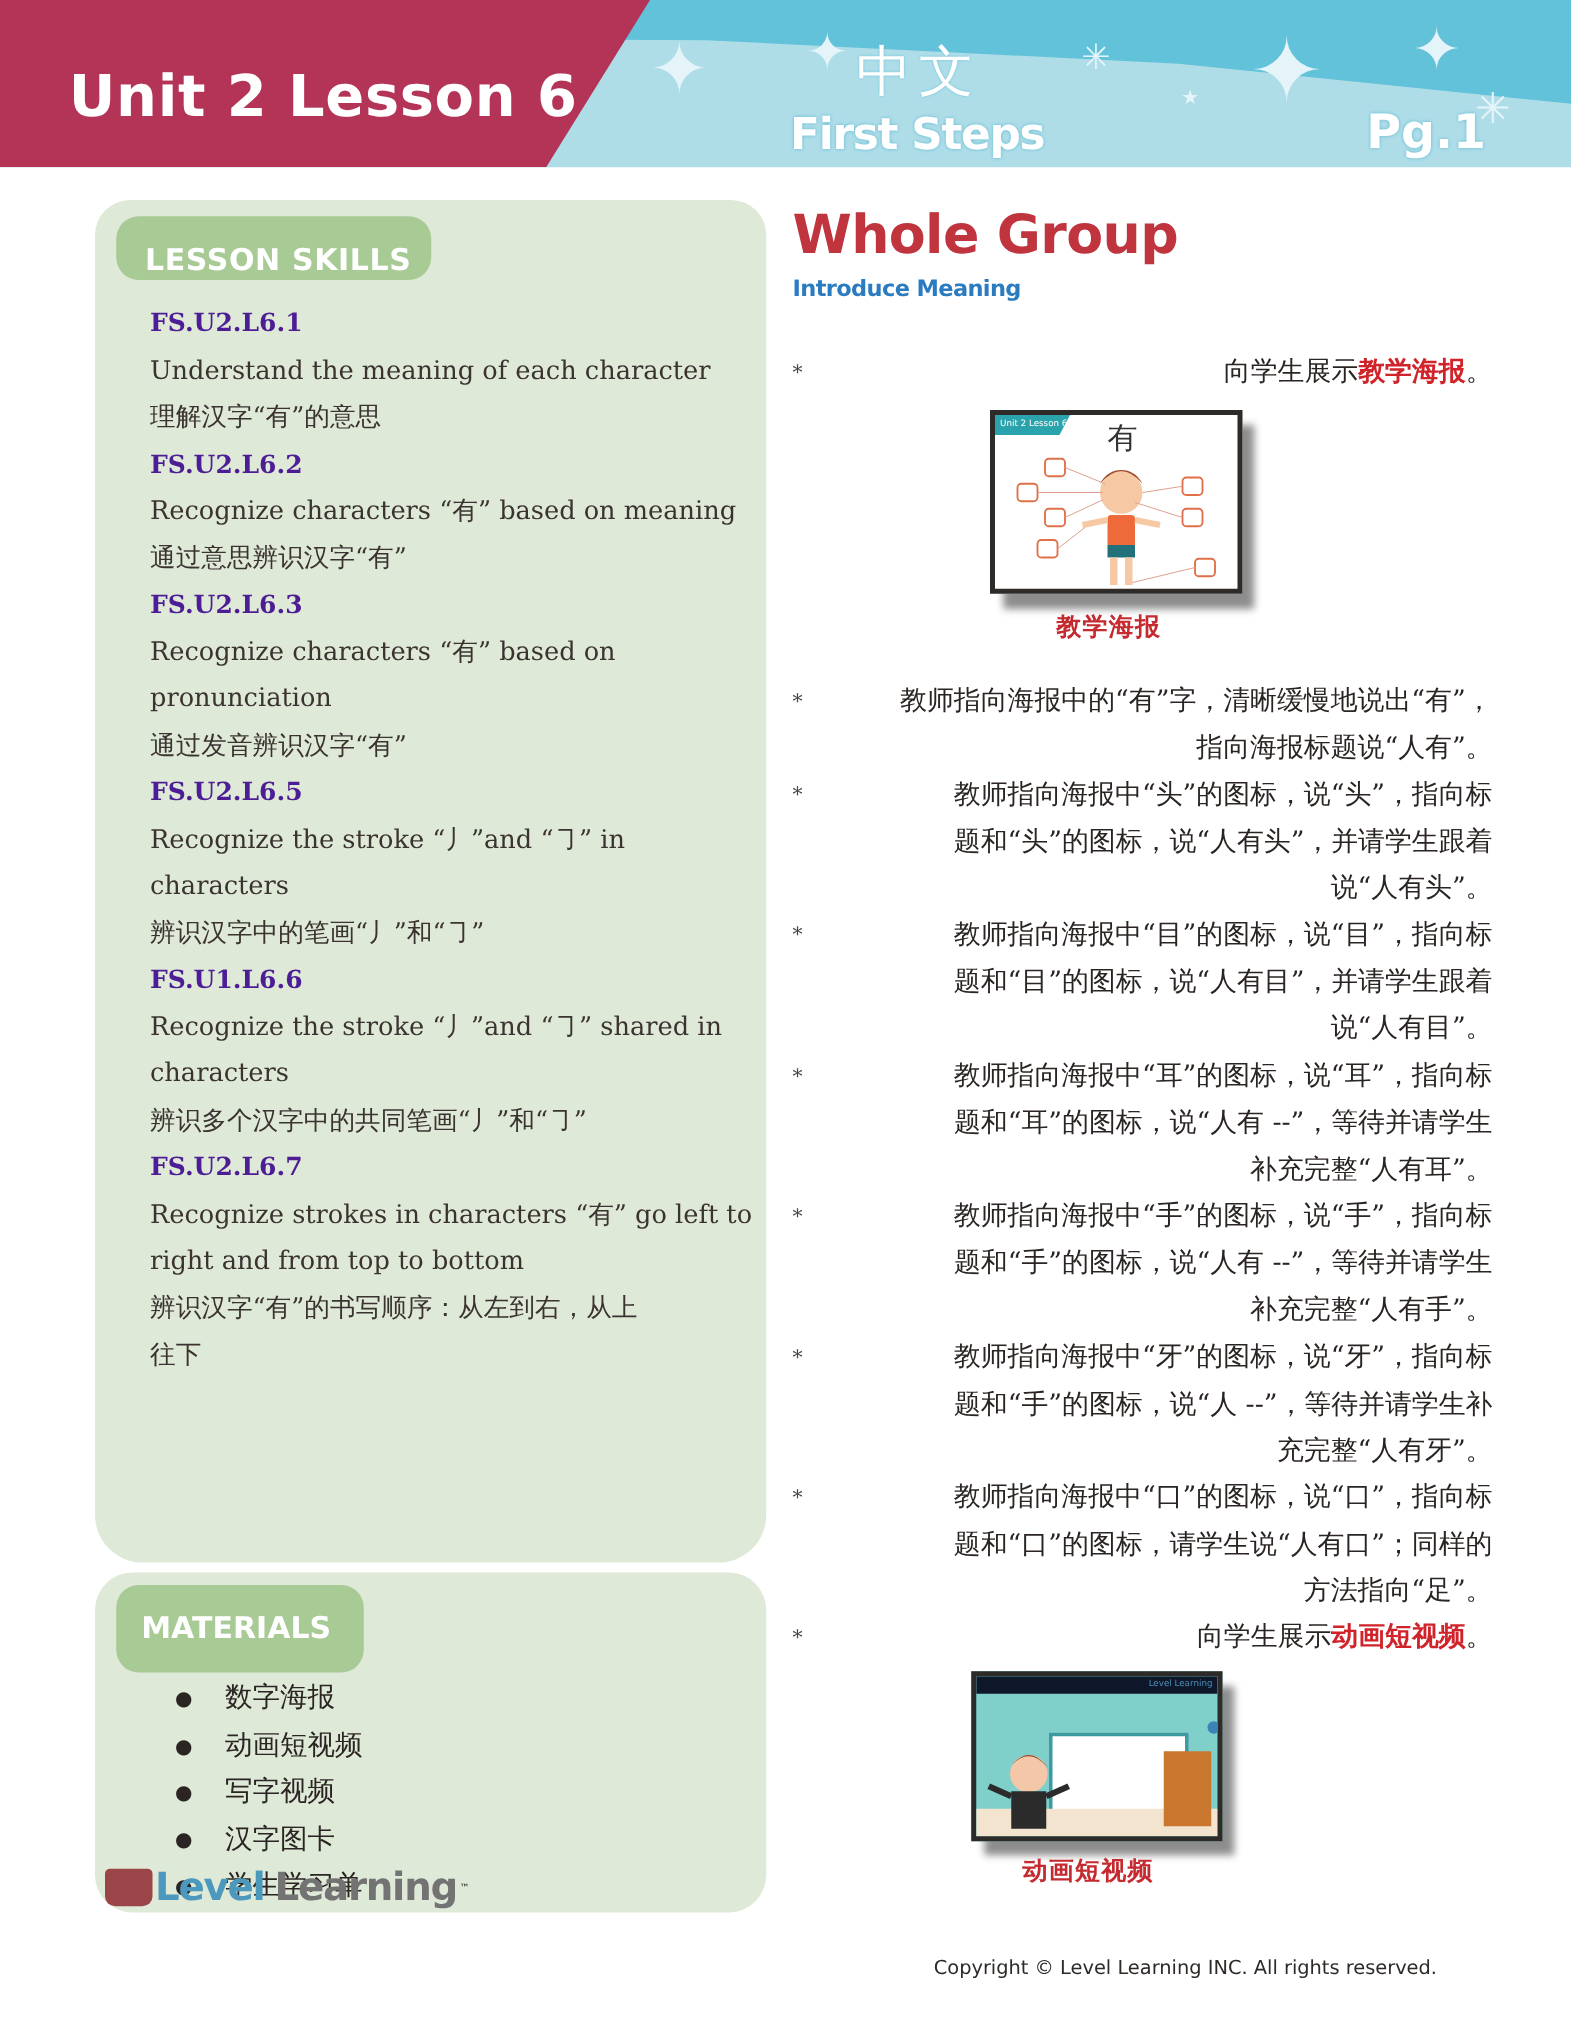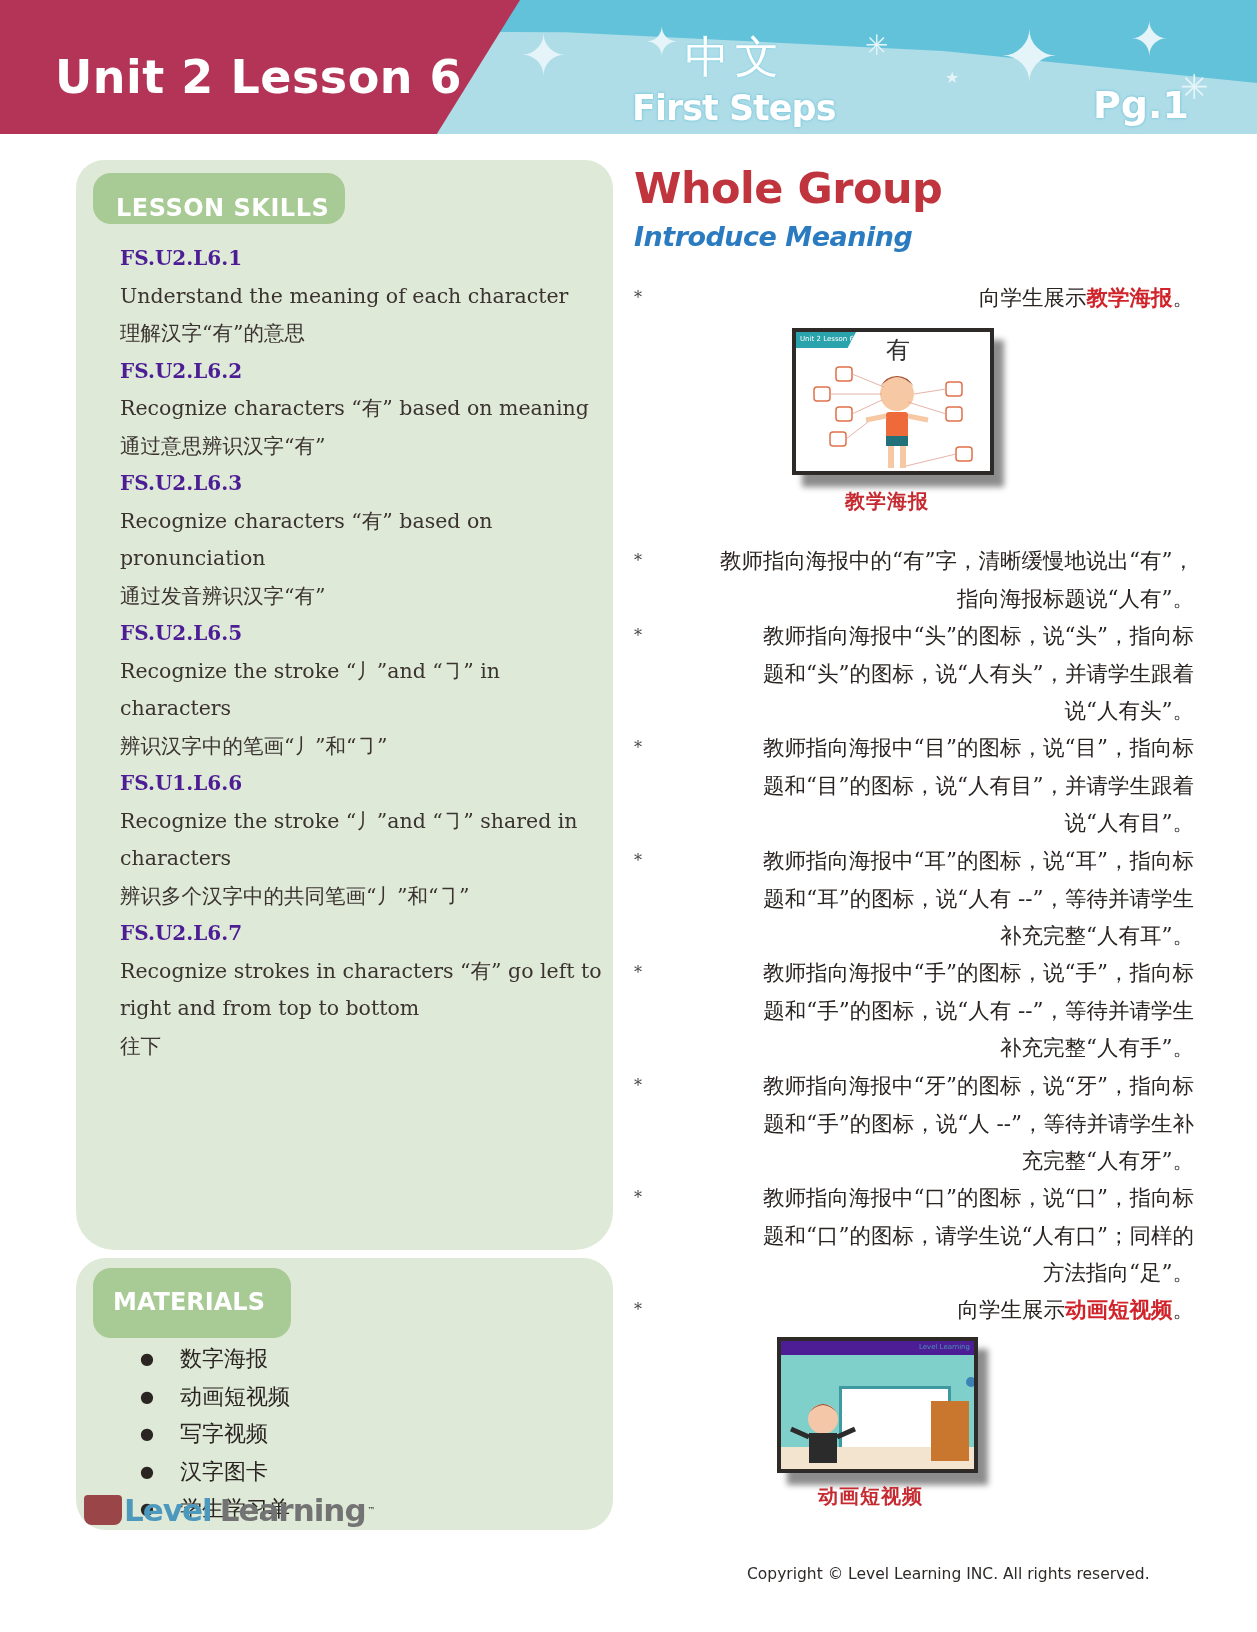--- a/index.html
+++ b/index.html
@@ -37,36 +37,36 @@
   .skill-code { font-weight: bold; font-size: 20px; color: #4c1d95; }
 
   .materials { position: absolute; left: 140px; top: 1340px; list-style: none; }
   .materials li { font-size: 22px; line-height: 37.5px; display: flex; color: #2a2522; }
   .materials .dot { width: 40px; font-size: 16px; }
 
   
   .h1 { position: absolute; left: 634px; top: 163px; font-family: "DejaVu Sans", sans-serif; font-weight: bold;
       font-size: 43px; color: #c0343d; letter-spacing: -0.5px; }
   .h2 { position: absolute; left: 634px; top: 221px; font-family: "DejaVu Sans", sans-serif; font-weight: bold;
-      font-size: 27px; color: #2b7bc1; letter-spacing: -0.5px; font-style: italic; }
+      font-size: 18px; color: #2b7bc1; letter-spacing: -0.5px; }
   .step { position: absolute; left: 634px; font-size: 21.5px; line-height: 37.5px; color: #2a2522; }
   .step .star { position: absolute; left: 0; top: 0; font-size: 16px; color: #444; }
   .step .txt { display: block; padding-left: 38px; width: 560px; text-align: right; }
   .hl { color: #d0232a; font-weight: bold; }
 
   .poster { position: absolute; left: 792px; top: 328px; width: 202px; height: 147px; background: #fff;
       border: 4px solid #2d2a28; box-shadow: 10px 12px 6px rgba(0,0,0,0.45); overflow: hidden; }
   .poster .tag { position: absolute; left: 0; top: 0; width: 60px; height: 16px; background: #2aa3ac; color: #fff;
       font-size: 7px; font-family: "DejaVu Sans", sans-serif; padding: 3px 0 0 4px; clip-path: polygon(0 0,100% 0,86% 100%,0 100%); }
   .poster .char { position: absolute; left: 90px; top: 2px; font-size: 24px; color: #333; }
   .caption { position: absolute; font-size: 20px; font-weight: bold; color: #c42a30; letter-spacing: 1px; }
 
   .video { position: absolute; left: 777px; top: 1337px; width: 201px; height: 136px; border: 4px solid #2d2a28;
       box-shadow: 10px 12px 6px rgba(0,0,0,0.45); overflow: hidden; background: #7fd0cb; }
-  .video .topbar { position: absolute; left: 0; top: 0; width: 100%; height: 14px; background: #4c1d95; font-size: 7px;
+  .video .topbar { position: absolute; left: 0; top: 0; width: 100%; height: 14px; background: #0f172a; font-size: 7px;
       color: #4a8fb7; text-align: right; padding: 2px 4px 0 0; font-family: "DejaVu Sans", sans-serif; }
   .video .board { position: absolute; left: 58px; top: 45px; width: 112px; height: 68px; background: #fff; border: 3px solid #3d9aa0; }
   .video .floor { position: absolute; left: 0; bottom: 0; width: 100%; height: 22px; background: #f2e4cf; }
 
   
   .logo { position: absolute; left: 84px; top: 1492px; display: flex; align-items: center; font-family: "DejaVu Sans", sans-serif; }
   .logo .book { width: 38px; height: 30px; background: #9a4548; border-radius: 4px 4px 8px 8px; margin-right: 2px; }
   .logo .lv { color: #4d99bd; font-size: 31px; font-weight: bold; letter-spacing: -1px; }
   .logo .lr { color: #737373; font-size: 31px; font-weight: bold; letter-spacing: -1px; margin-left: 8px; }
   .logo .tm { font-size: 8px; vertical-align: top; margin-left: 2px; }
@@ -121,20 +121,21 @@
   <div>
     <div class="skill-line skill-code">FS.U1.L6.6</div>
     <div class="skill-line">Recognize the stroke “丿”and “㇆” shared in</div>
     <div class="skill-line">characters</div>
     <div class="skill-line">辨识多个汉字中的共同笔画“丿”和“㇆”</div>
   </div>
   <div>
     <div class="skill-line skill-code">FS.U2.L6.7</div>
     <div class="skill-line">Recognize strokes in characters “有” go left to</div>
     <div class="skill-line">right and from top to bottom</div>
+    <div class="skill-line">辨识汉字“有”的书写顺序：从左到右，从上</div>
     <div class="skill-line">往下</div>
   </div>
 </div>
 
 <div class="panel materials-panel"></div>
 <div class="pill materials-pill">MATERIALS</div>
 <ul class="materials">
   <li>
       <span class="dot">●</span>
       <span>数字海报</span>

